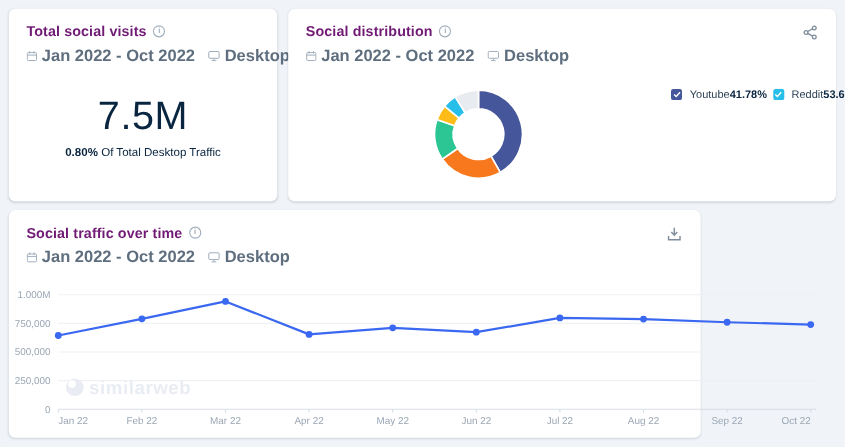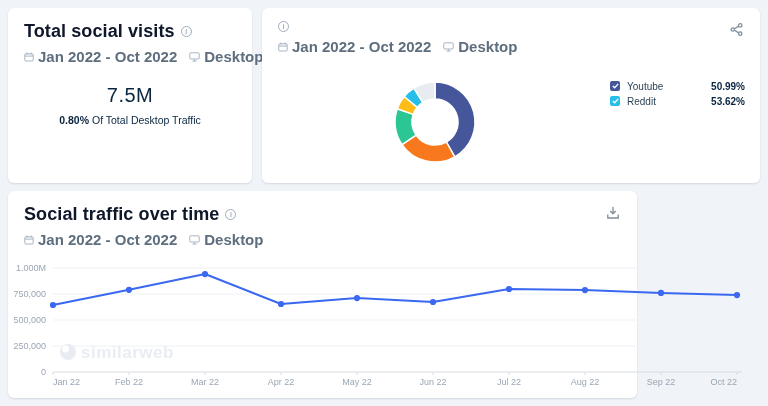--- a/index.html
+++ b/index.html
@@ -10,41 +10,41 @@
     -webkit-font-smoothing:antialiased;
   }
   .card{position:absolute;background:#FFFFFF;border-radius:6px;
         box-shadow:0 1px 2px rgba(9,37,64,0.13);}
   #card-total{left:8px;top:8px;width:244px;height:175px;}
   #card-dist{left:262px;top:8px;width:498px;height:175px;}
   #card-line{left:8px;top:191px;width:629px;height:207px;}
 
   .card-head{position:absolute;left:16px;top:13px;}
   .title-row{display:flex;align-items:center;gap:6px;}
-  .card-title{font-size:18px;font-weight:700;color:#0f172a;letter-spacing:.1px;}
+  .card-title{font-size:13px;font-weight:700;color:#701a75;letter-spacing:.1px;}
   .info-icon{box-sizing:border-box;width:11px;height:11px;border:1px solid #9FADBB;
     border-radius:50%;color:#9FADBB;font-size:7px;font-weight:700;line-height:9px;
     text-align:center;cursor:pointer;}
   .info-icon::after{content:"i";}
   .sub-row{display:flex;align-items:center;gap:4px;margin-top:6px;
     font-size:15px;font-weight:600;color:#5E6E7E;white-space:nowrap;}
   .sub-row svg{display:block;}
   .sub-gap{width:4px;}
 
   .metric{position:absolute;left:0;right:0;top:76px;text-align:center;}
-  .big-value{font-size:20px;color:#092540;letter-spacing:.5px;}
+  .big-value{font-size:36px;color:#092540;letter-spacing:.5px;}
   .big-sub{margin-top:7px;font-size:10.5px;color:#092540;}
   .big-sub b{font-weight:700;}
 
   .corner-icon{position:absolute;top:14px;right:16px;cursor:pointer;line-height:0;}
 
   #donut-wrap{position:absolute;left:118px;top:59px;width:110px;height:110px;}
 
   #legend{position:absolute;top:73px;right:15px;width:135px;
-    display:flex;flex-direction:column;gap:5.3px;}
+    display:flex;flex-direction:row;gap:5.3px;}
   .legend-row{display:flex;align-items:center;height:10px;font-size:10px;cursor:pointer;}
   .cb{width:10px;height:10px;border-radius:2px;margin-right:7px;
     display:flex;align-items:center;justify-content:center;flex:none;}
   .legend-label{color:#2E4457;flex:1;}
   .legend-value{color:#092540;font-weight:700;}
 
   #line-svg{position:absolute;left:0;top:0;}
 </style>
 </head>
 <body>
@@ -77,20 +77,21 @@
     <div class="big-sub">
       <b>0.80%</b>
       <span>Of Total Desktop Traffic</span>
     </div>
   </div>
 </div>
 
 <div class="card" id="card-dist">
   <div class="card-head">
     <div class="title-row">
+      <span class="card-title">Social distribution</span>
       <span class="info-icon"></span>
     </div>
     <div class="sub-row">
       <svg width="10" height="10" viewBox="0 0 10 10" fill="none" stroke="#9FADBB" stroke-width="0.9">
         <rect x="0.8" y="1.8" width="8.4" height="7.2" rx="1"></rect>
         <line x1="3" y1="0.5" x2="3" y2="2.6"></line>
           <line x1="7" y1="0.5" x2="7" y2="2.6"></line>
         <line x1="1" y1="4.1" x2="9" y2="4.1"></line>
       </svg>
       <span>Jan 2022 - Oct 2022</span>
@@ -126,21 +127,21 @@
   </div>
 
   <div id="legend">
       <div class="legend-row">
         <span class="cb" style="background: rgb(70, 86, 155);">
           <svg width="7" height="6" viewBox="0 0 7 6" fill="none" stroke="#FFFFFF" stroke-width="1.3">
             <path d="M0.8 3 L2.7 4.8 L6.2 0.9"></path>
           </svg>
         </span>
         <span class="legend-label">Youtube</span>
-        <span class="legend-value">50.99%</span>
+        <span class="legend-value">41.78%</span>
       </div>
       <div class="legend-row">
         <span class="cb" style="background: rgb(39, 190, 234);">
           <svg width="7" height="6" viewBox="0 0 7 6" fill="none" stroke="#FFFFFF" stroke-width="1.3">
             <path d="M0.8 3 L2.7 4.8 L6.2 0.9"></path>
           </svg>
         </span>
         <span class="legend-label">Reddit</span>
         <span class="legend-value">53.62%</span>
       </div>

